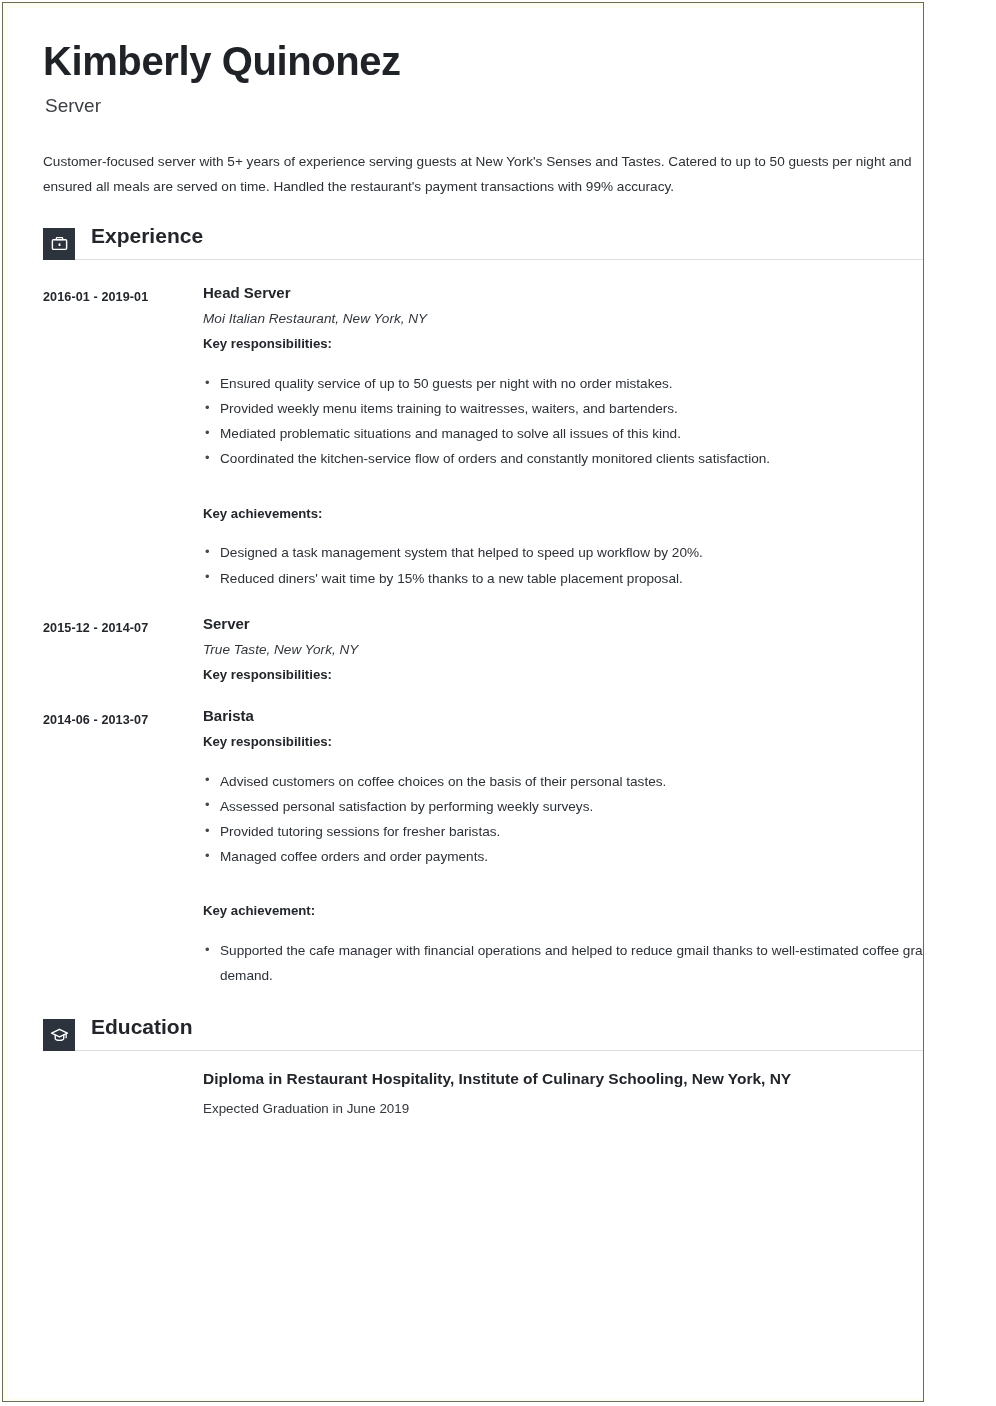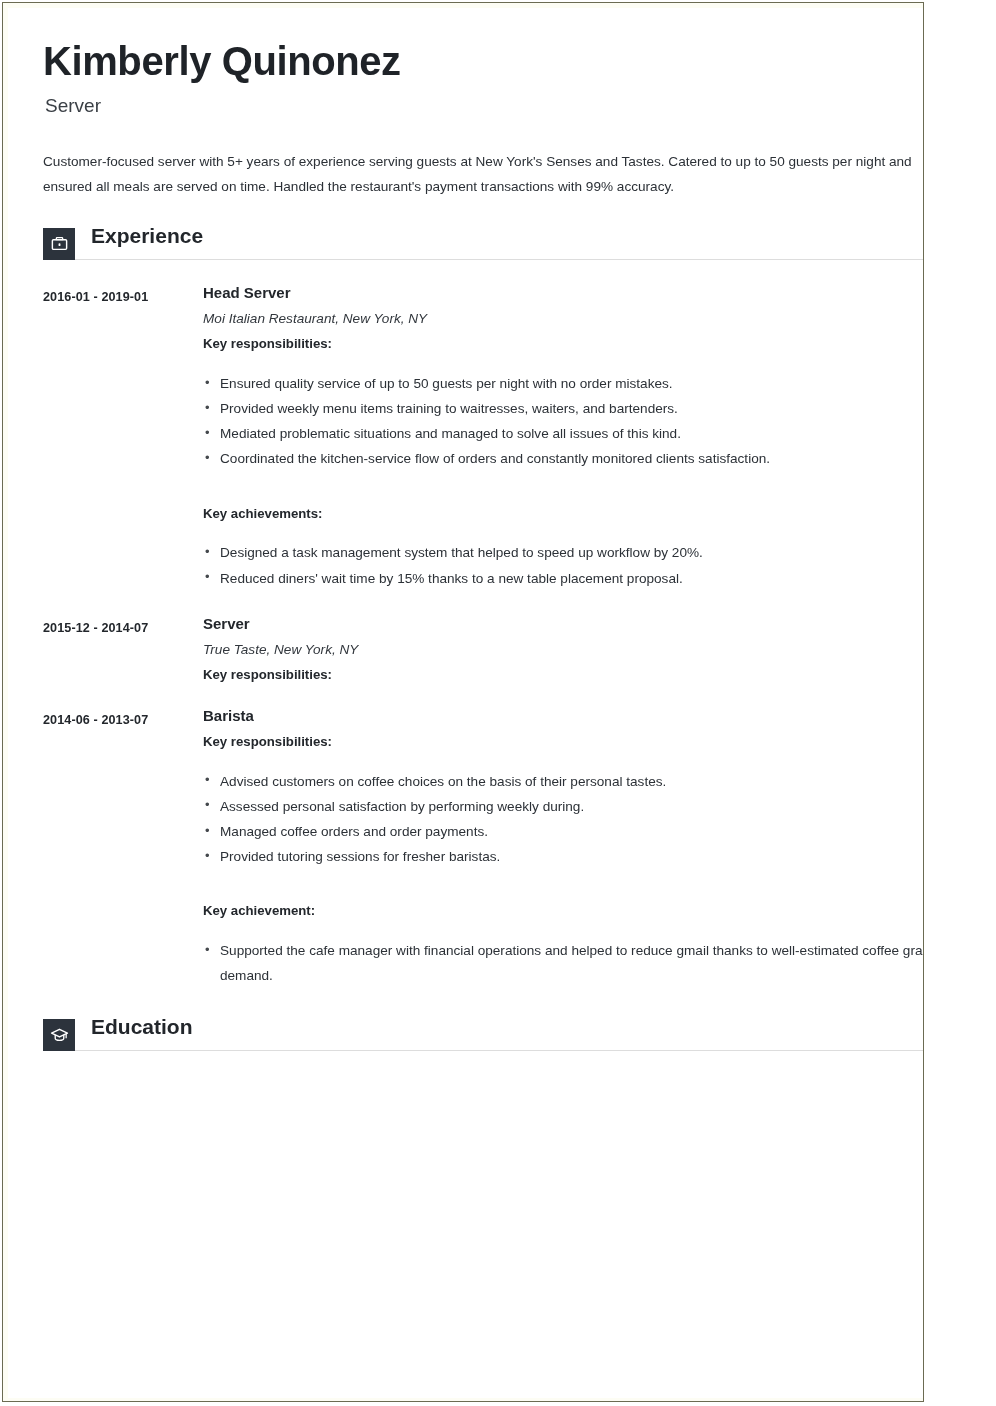--- a/index.html
+++ b/index.html
@@ -269,23 +269,23 @@
       </div>
     </div>
 
     <div class="entry">
       <div class="entry-dates">2014-06 - 2013-07</div>
       <div class="entry-body">
         <div class="entry-role">Barista</div>
         <div class="block-label">Key responsibilities:</div>
         <ul class="bullets">
           <li>Advised customers on coffee choices on the basis of their personal tastes.</li>
-          <li>Assessed personal satisfaction by performing weekly during.</li>
+          <li>Assessed personal satisfaction by performing weekly surveys.</li>
+          <li>Provided tutoring sessions for fresher baristas.</li>
           <li>Managed coffee orders and order payments.</li>
-          <li>Provided tutoring sessions for fresher baristas.</li>
         </ul>
         <div class="block-label gap-top">Key achievement:</div>
         <ul class="bullets wide">
           <li>Supported the cafe manager with financial operations and helped to reduce gmail thanks to well-estimated coffee grains demand.</li>
         </ul>
       </div>
     </div>
 
     <div class="section-head edu-head">
       <span class="section-icon">
@@ -295,17 +295,21 @@
           <path d="M20.4 10v5.6" fill="none" stroke="#ffffff" stroke-width="1.6"></path>
         </svg>
       </span>
       <span class="section-title">Education</span>
       <span class="section-rule"></span>
       <span class="rule-under"></span>
     </div>
 
     <div class="edu-entry">
       <div class="edu-spacer"></div>
+      <div class="edu-body">
+        <div class="edu-degree">Diploma in Restaurant Hospitality, Institute of Culinary Schooling, New York, NY</div>
+        <div class="edu-sub">Expected Graduation in June 2019</div>
+      </div>
     </div>
 
   </div>
   <div class="inner-tint"></div>
 </div>
 
 </body></html>

